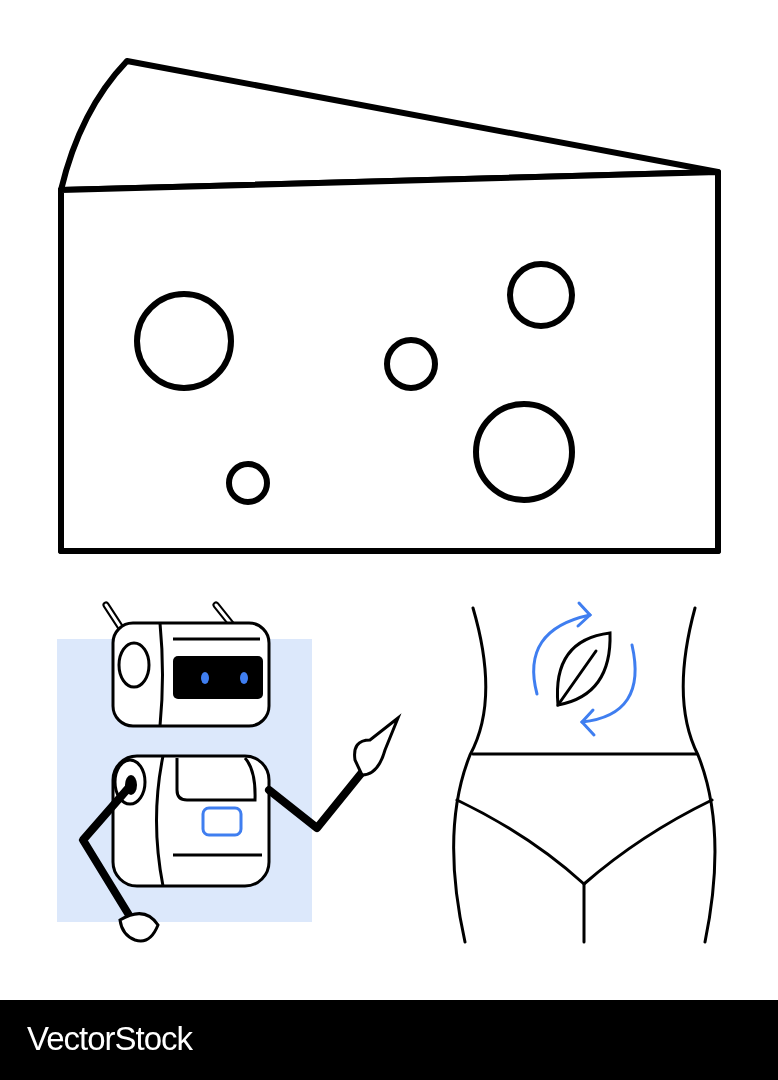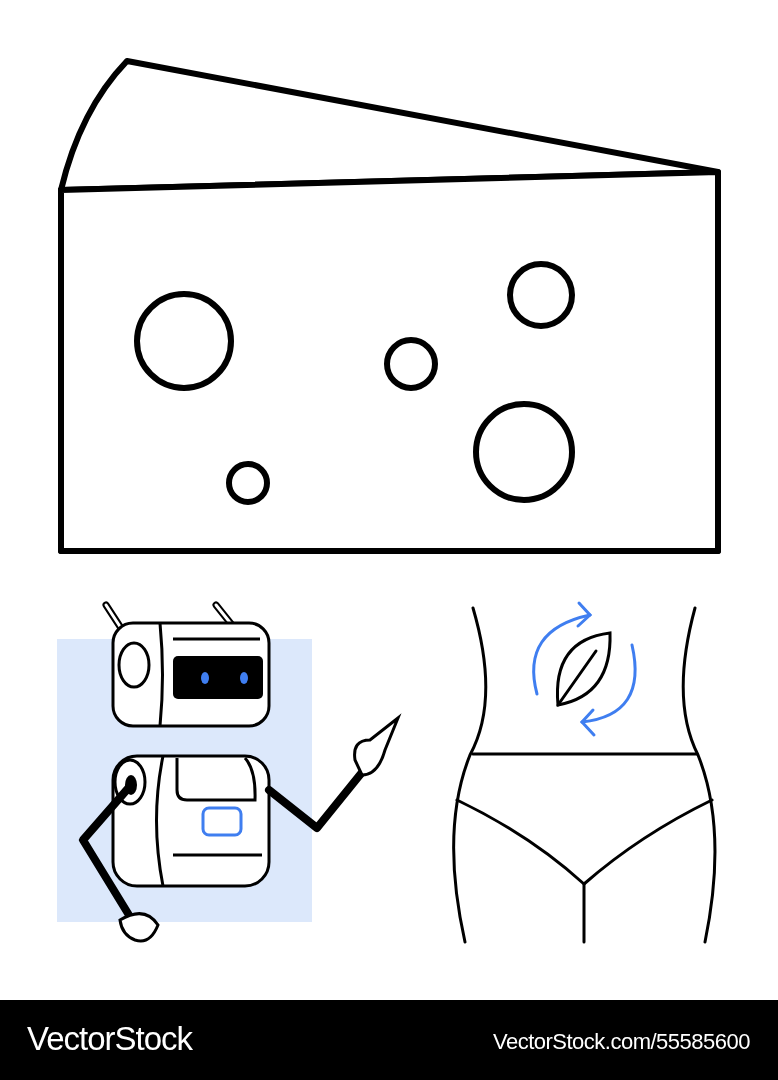--- a/index.html
+++ b/index.html
@@ -64,14 +64,13 @@
     <line x1="558" y1="705" x2="596" y2="651" stroke="#000"></line>
     <path d="M537 694 Q520 630 590 615" stroke="#3f7ef0"></path>
     <path d="M579 603 L590 615 L578 626" stroke="#3f7ef0"></path>
     <path d="M632 645 Q648 715 582 722" stroke="#3f7ef0"></path>
     <path d="M593 710 L582 722 L594 735" stroke="#3f7ef0"></path>
   </g>
 </svg>
 
 <div class="footer">
   <span class="brand">VectorStock</span>
-  <span class="url">VectorStock.com/55585600</span>
 </div>
 
 </body></html>

